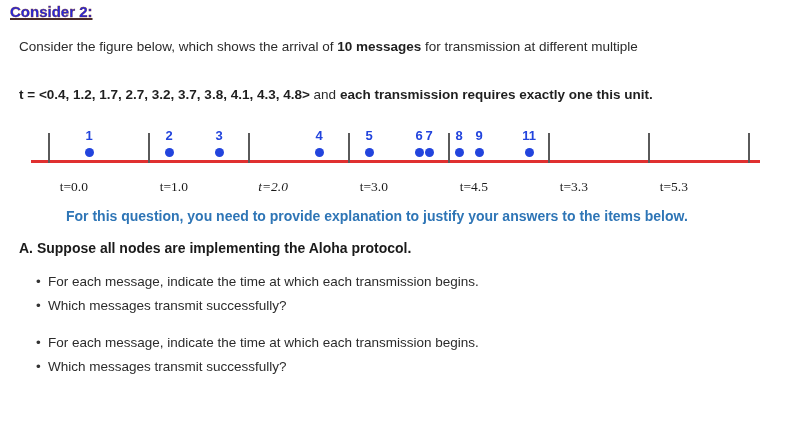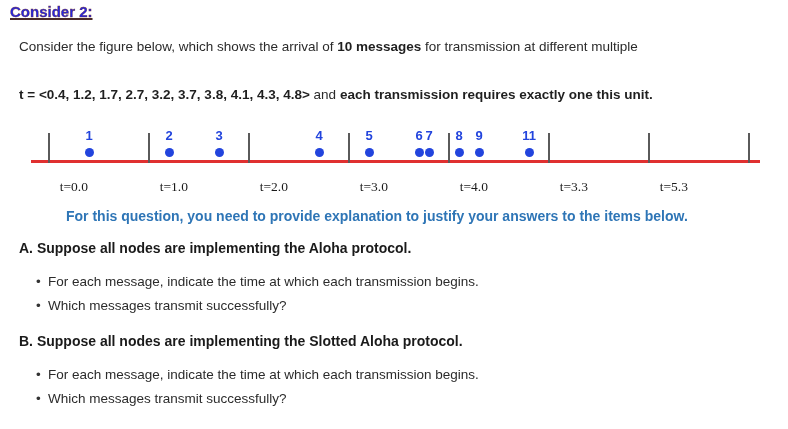--- a/index.html
+++ b/index.html
@@ -48,25 +48,25 @@
   <p class="intro"><span>Consider the figure below, which shows the arrival of </span><b>10 messages</b><span> for transmission at different multiple</span><br><br><b>t = &lt;0.4, 1.2, 1.7, 2.7, 3.2, 3.7, 3.8, 4.1, 4.3, 4.8&gt;</b><span> and </span><b>each transmission requires exactly one this unit.</b></p>
 
   <div class="figure">
     <div class="baseline" style="background: rgb(224, 48, 48);"></div>
 
   <div class="tick" style="left: 48px; background: rgb(90, 90, 90);"></div>
       <div class="ticklabel" style="left: 16px;">t=0.0</div>
       <div class="tick" style="left: 148px; background: rgb(90, 90, 90);"></div>
       <div class="ticklabel" style="left: 116px;">t=1.0</div>
       <div class="tick" style="left: 248px; background: rgb(90, 90, 90);"></div>
-      <div class="ticklabel" style="left: 216px;">t=2.0</div>
+      <div class="ticklabel" style="left: 216px; font-style: italic;">t=2.0</div>
       <div class="tick" style="left: 348px; background: rgb(90, 90, 90);"></div>
       <div class="ticklabel" style="left: 316px;">t=3.0</div>
       <div class="tick" style="left: 448px; background: rgb(90, 90, 90);"></div>
-      <div class="ticklabel" style="left: 416px;">t=4.0</div>
+      <div class="ticklabel" style="left: 416px;">t=4.5</div>
       <div class="tick" style="left: 548px; background: rgb(90, 90, 90);"></div>
       <div class="ticklabel" style="left: 516px;">t=3.3</div>
       <div class="tick" style="left: 648px; background: rgb(90, 90, 90);"></div>
       <div class="ticklabel" style="left: 616px;">t=5.3</div>
       <div class="tick" style="left: 748px; background: rgb(90, 90, 90);"></div>
       <div class="dot" style="left: 84.5px; background: rgb(34, 68, 221);"></div>
       <div class="dotnum" style="left: 74px; color: rgb(34, 68, 221);">1</div>
       <div class="dot" style="left: 164.5px; background: rgb(34, 68, 221);"></div>
       <div class="dotnum" style="left: 154px; color: rgb(34, 68, 221);">2</div>
       <div class="dot" style="left: 214.5px; background: rgb(34, 68, 221);"></div>
@@ -91,20 +91,19 @@
 
   <div>
     <p class="sec-heading">A. Suppose all nodes are implementing the Aloha protocol.</p>
     <div class="bullets">
       <div class="bullet-row"><span class="marker">•</span><span>For each message, indicate the time at which each transmission begins.</span></div>
       <div class="bullet-row"><span class="marker">•</span><span>Which messages transmit successfully?</span></div>
     </div>
   </div>
 
   <div>
-    <p class="sec-heading">B. Suppose all nodes are implementing the Slotted Aloha protocol.</p>
     <div class="bullets">
       <div class="bullet-row"><span class="marker">•</span><span>For each message, indicate the time at which each transmission begins.</span></div>
       <div class="bullet-row"><span class="marker">•</span><span>Which messages transmit successfully?</span></div>
     </div>
   </div>
 
 </div>
 
 </body></html>

